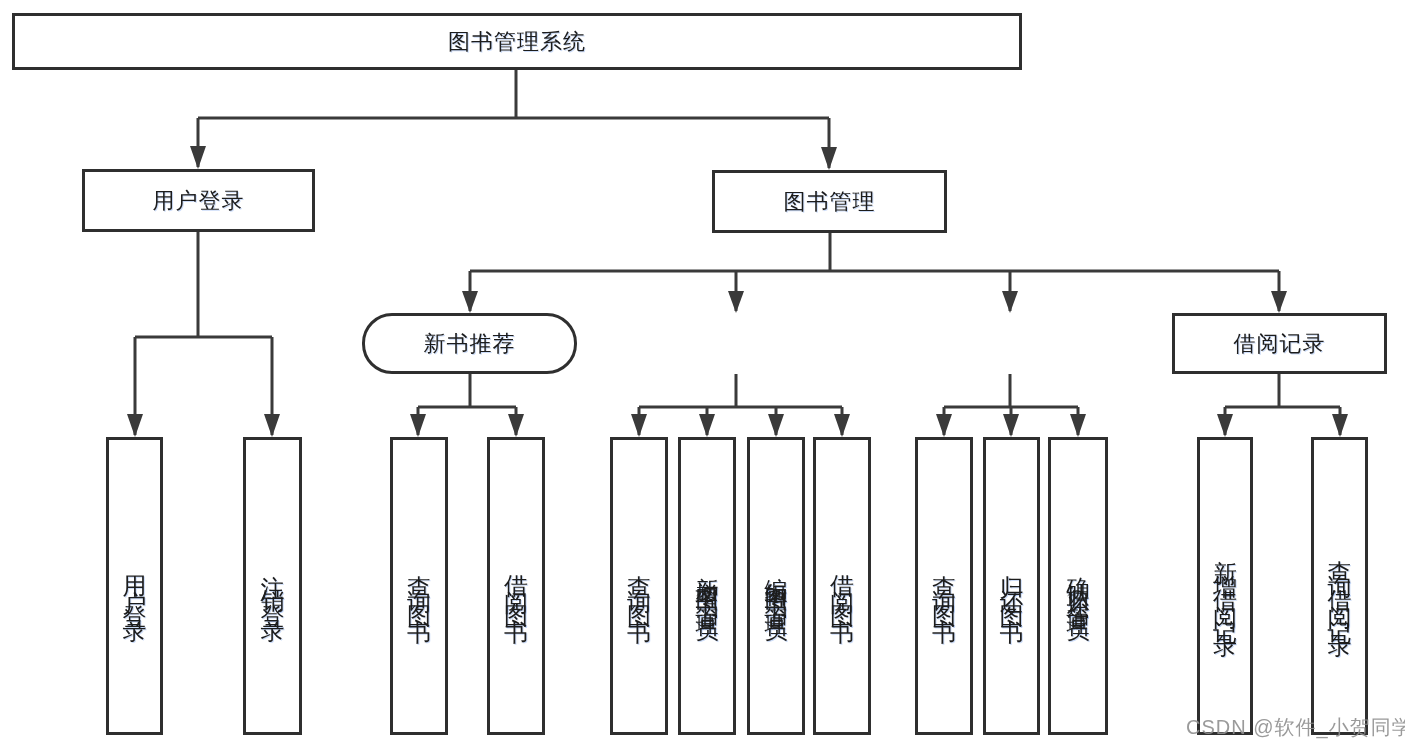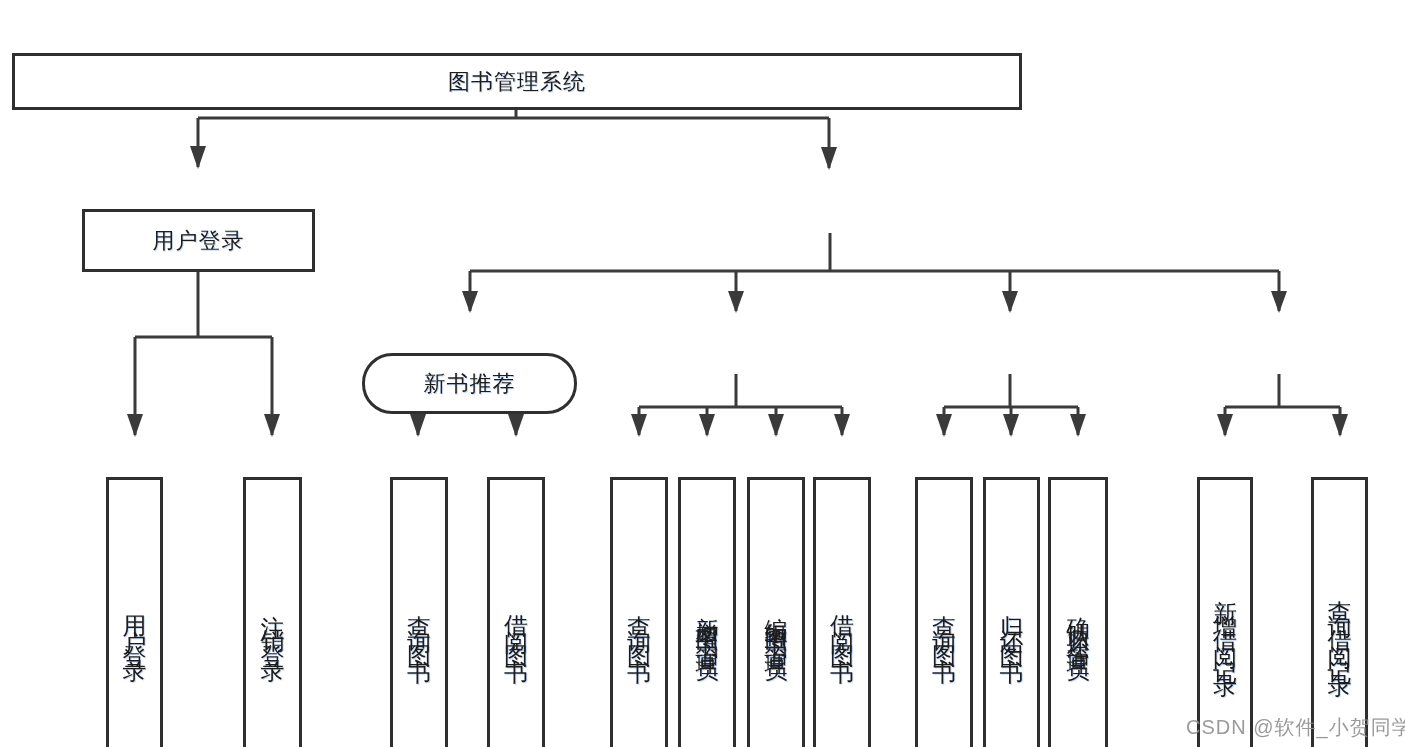--- a/index.html
+++ b/index.html
@@ -12,21 +12,20 @@
   }
   #wires{position:absolute;left:0;top:0;pointer-events:none;}
   .node{
     position:absolute;
     box-sizing:border-box;
     border:3px solid #2f2f2f;
     background:#ffffff;
     display:flex;align-items:center;justify-content:center;
     color:#1c1c1c;
     text-shadow:1px 1px 0 rgba(110,155,235,0.35);
-    margin-top:40px;
   }
   .hnode{font-size:22px;letter-spacing:1px;white-space:nowrap;}
   .leaf{
     writing-mode:vertical-rl;
     text-orientation:mixed;
     font-size:24px;
     letter-spacing:15px;
     line-height:1;
   }
   .leaf.tight{font-size:23px;letter-spacing:6px;}
@@ -89,22 +88,24 @@
       <polygon points="1070,414 1086,414 1078,437"></polygon>
 
       <polygon points="1217,414 1233,414 1225,437"></polygon>
       <polygon points="1332,414 1348,414 1340,437"></polygon>
     </g>
   </svg>
 
   <div class="node hnode" style="left:12px;top:13px;width:1010px;height:57px;">图书管理系统</div>
 
   <div class="node hnode" style="left:82px;top:169px;width:233px;height:63px;">用户登录</div>
+  <div class="node hnode" style="left:712px;top:170px;width:235px;height:63px;">图书管理</div>
 
   <div class="node hnode" style="left:362px;top:313px;width:215px;height:61px;border-radius:30px;">新书推荐</div>
+  <div class="node hnode" style="left:1172px;top:313px;width:215px;height:61px;">借阅记录</div>
 
   <div class="node leaf" style="left:106px;top:437px;width:57px;height:298px;">用户登录</div>
   <div class="node leaf" style="left:243px;top:437px;width:59px;height:298px;">注销登录</div>
 
   <div class="node leaf" style="left:390px;top:437px;width:58px;height:298px;">查询图书</div>
   <div class="node leaf" style="left:487px;top:437px;width:58px;height:298px;">借阅图书</div>
 
   <div class="node leaf" style="left:610px;top:437px;width:58px;height:298px;">查询图书</div>
   <div class="node leaf tight" style="left:678px;top:437px;width:58px;height:298px;">新增图书（管理员）</div>
   <div class="node leaf tight" style="left:747px;top:437px;width:58px;height:298px;">编辑图书（管理员）</div>

